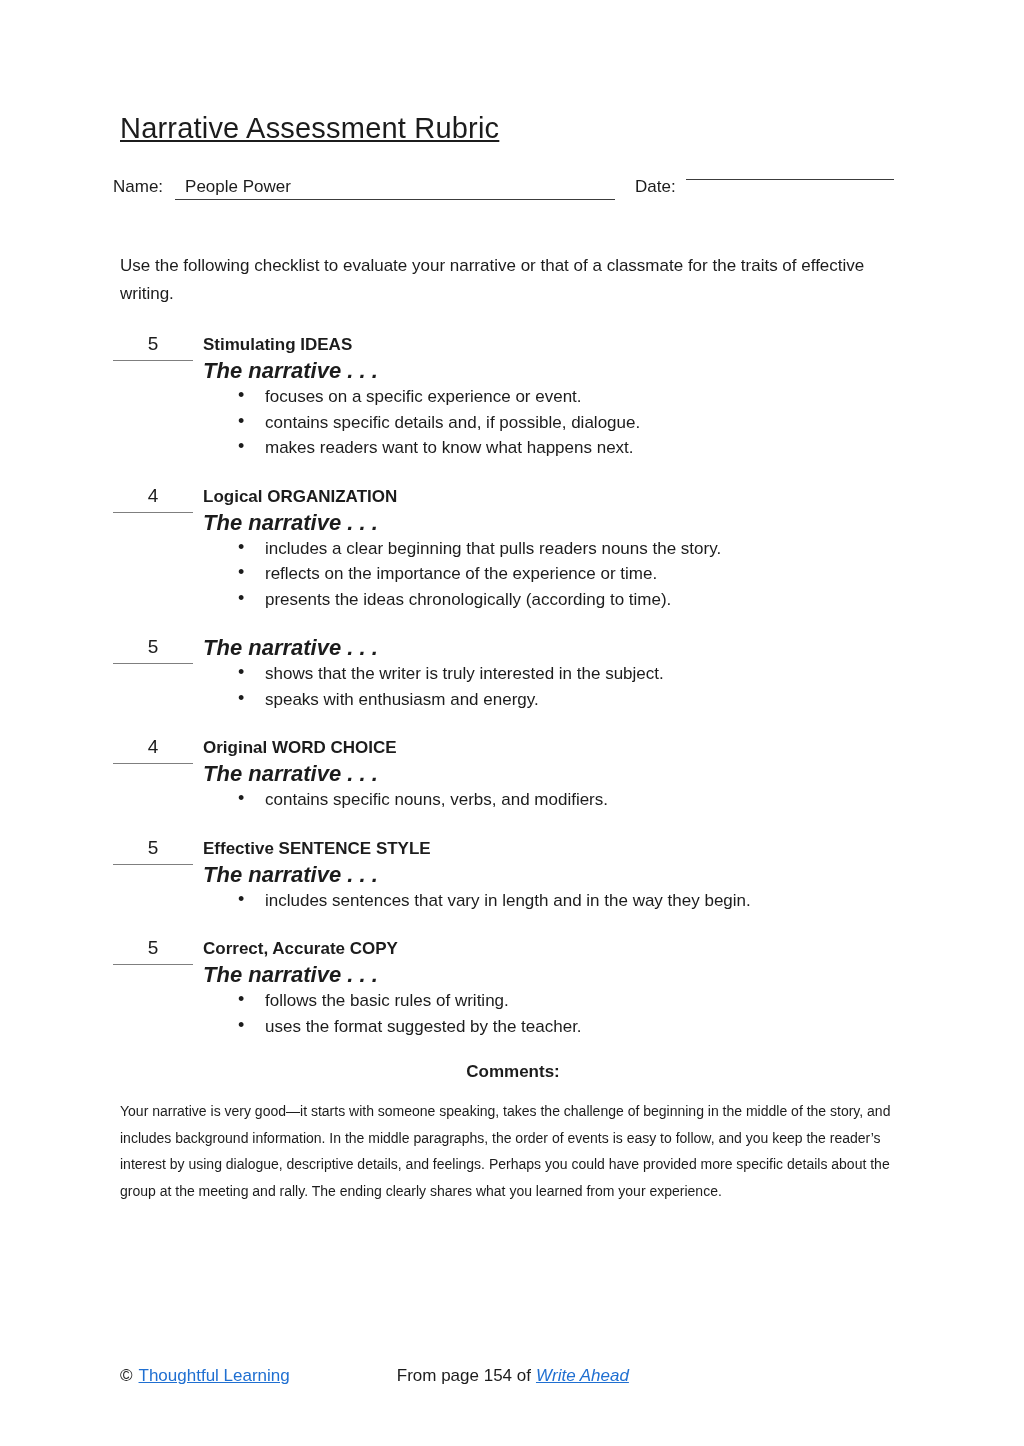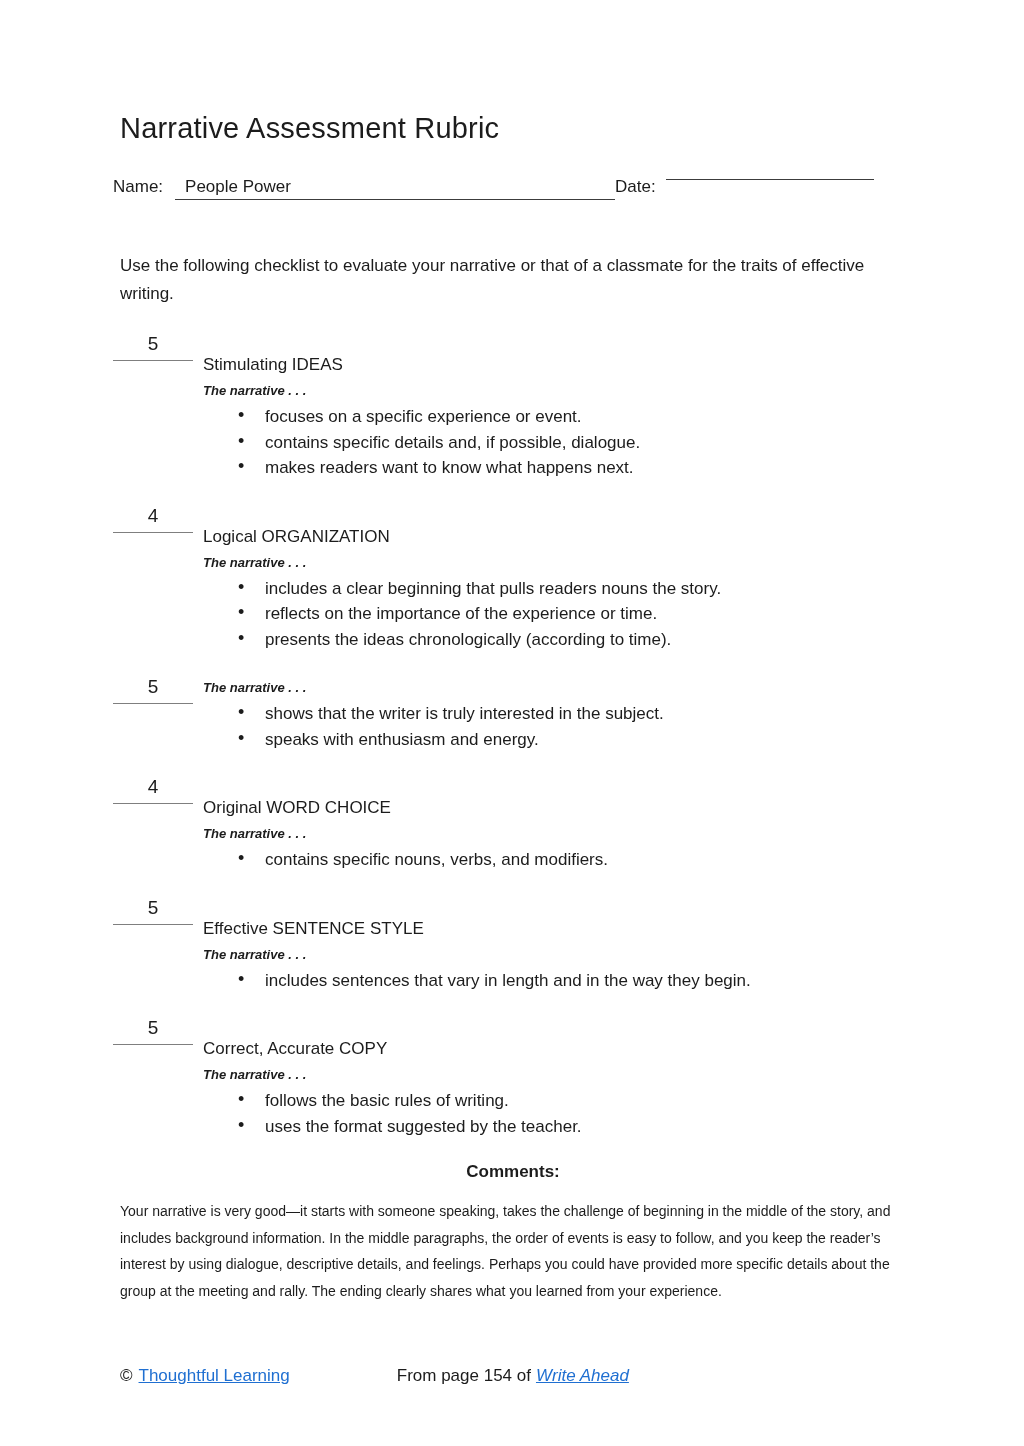--- a/index.html
+++ b/index.html
@@ -19,37 +19,38 @@
     min-height: 1446px;
     box-sizing: border-box;
     padding: 112px 118px 40px 113px;
   }
   
   .doc-title {
     font-size: 29px;
     font-weight: 400;
     margin: 0 0 0 7px;
     letter-spacing: 0.2px;
+    text-decoration: underline;
   }
   
   .name-row {
     display: flex;
     align-items: flex-start;
     margin-top: 32px;
     font-size: 17px;
   }
   .field-label { white-space: nowrap; padding-bottom: 2px; }
   .fill-line {
     border-bottom: 1.5px solid #3c3c3c;
     padding: 0 0 2px 10px;
     box-sizing: border-box;
   }
   .name-line { width: 440px; margin-left: 12px; }
   .date-line { width: 208px; margin-left: 10px; }
-  .date-label { margin-left: 0; }
+  .date-label { margin-left: 20px; }
   
   .instructions {
     margin: 52px 0 0 7px;
     width: 762px;
     font-size: 17px;
     line-height: 28px;
   }
   
   .sections { margin-top: 24px; }
   .section {
@@ -62,26 +63,25 @@
     flex: 0 0 80px;
     text-align: center;
     font-size: 19px;
     border-bottom: 1.6px solid #7f7f7f;
     padding-bottom: 5px;
     margin-top: 1px;
   }
   .section-body { margin-left: 10px; }
   .section-title {
     font-size: 17px;
-    font-weight: normal;
+    font-weight: bold;
     line-height: 26px;
-    margin-top: 20px;
   }
   .narrative-lead {
-    font-size: 13px;
+    font-size: 22px;
     font-weight: bold;
     font-style: italic;
     line-height: 26px;
   }
   ul.bullets {
     list-style: none;
     margin: 0;
     padding: 0 0 0 35px;
   }
   ul.bullets li {

